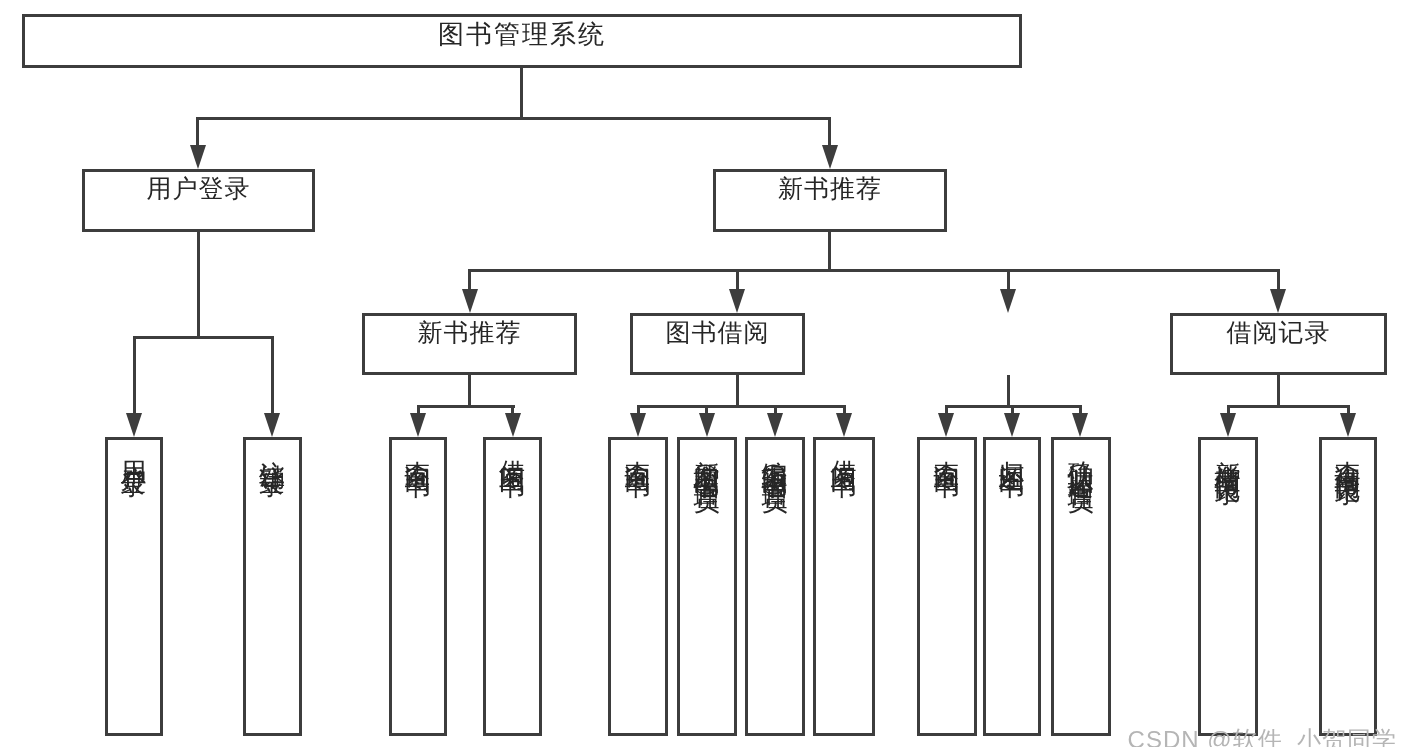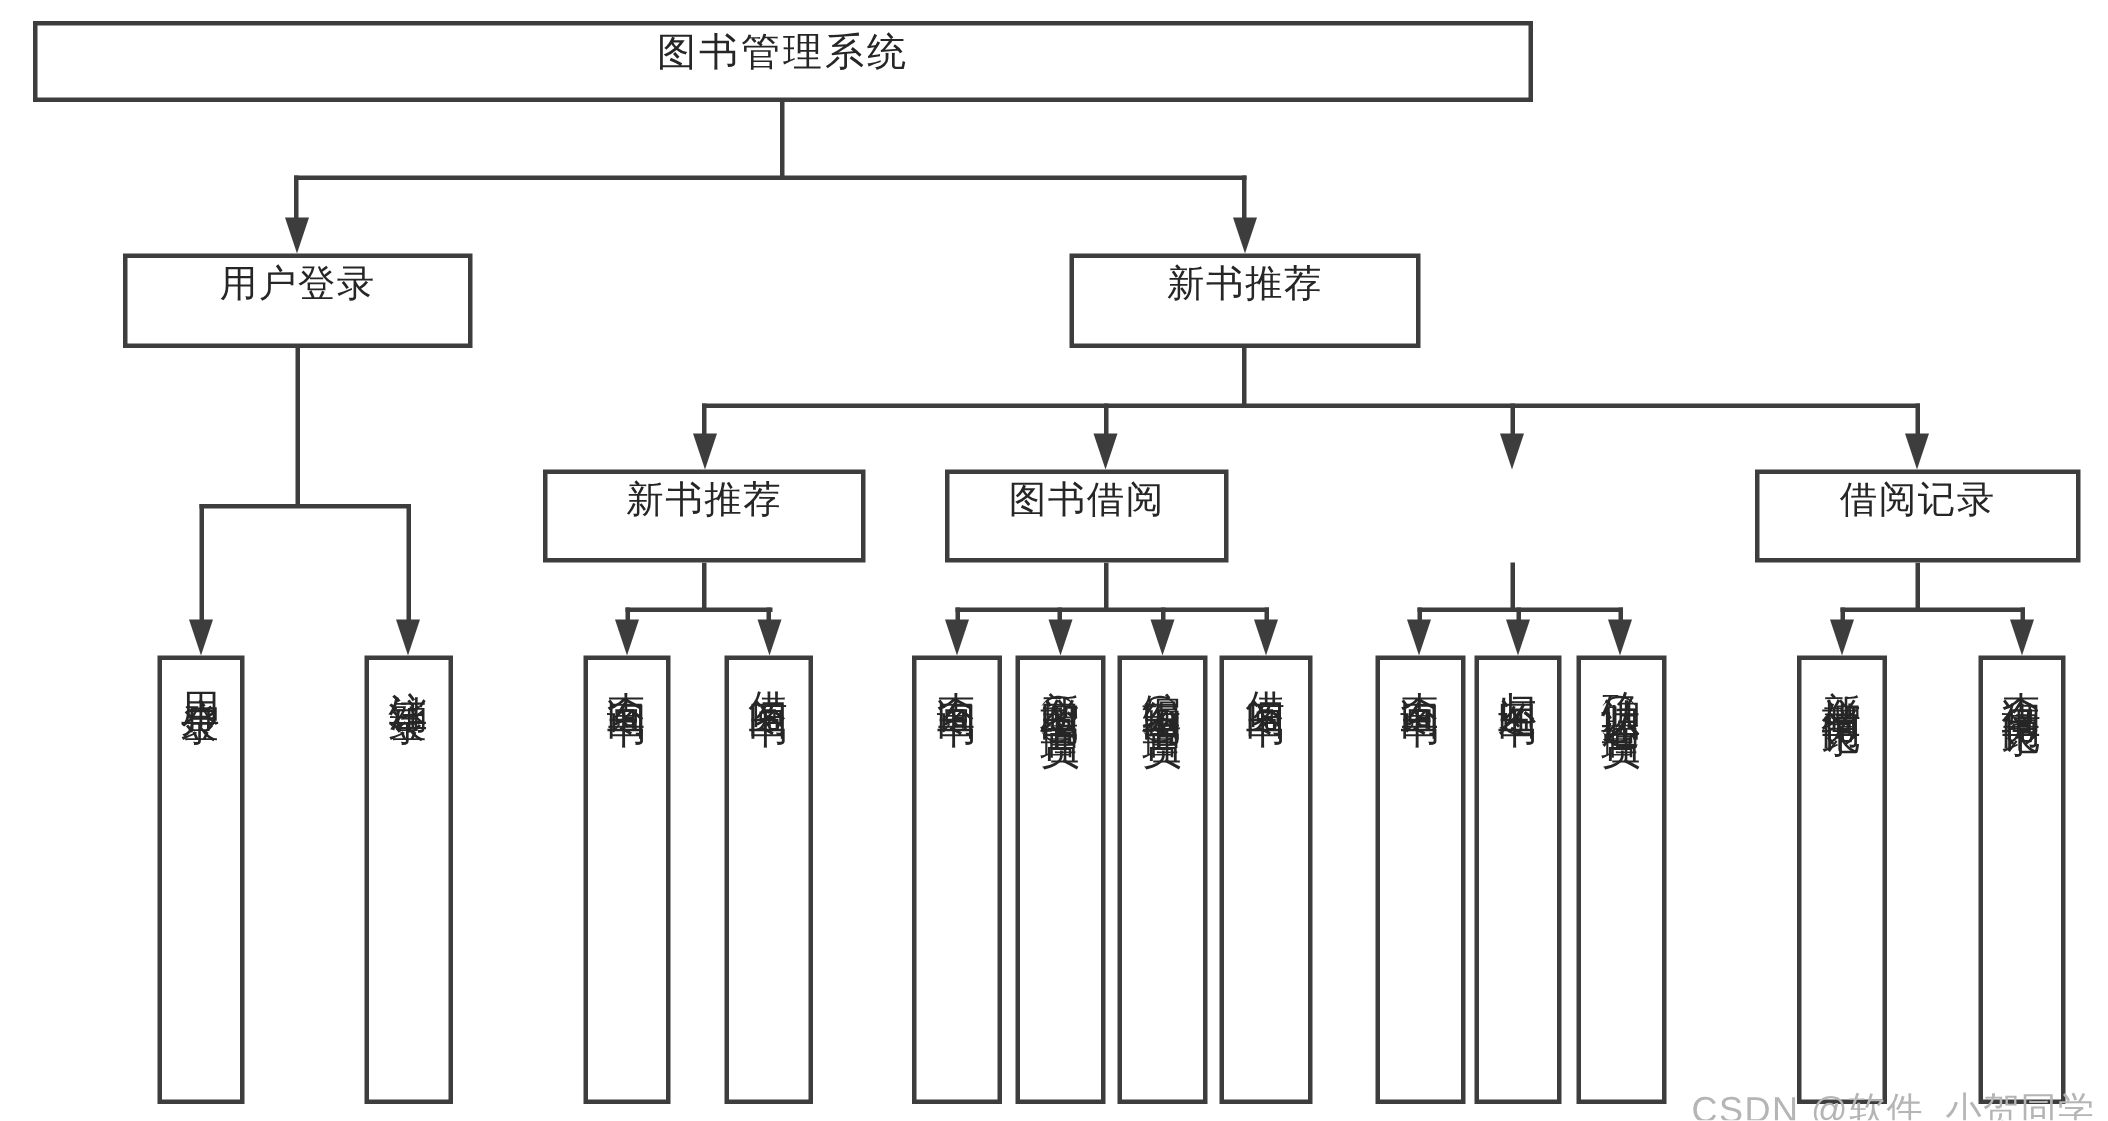--- a/index.html
+++ b/index.html
@@ -85,21 +85,21 @@
   <div class="vline" style="left:736px;top:269px;height:26px;"></div>
   <div class="ahead" style="left:729px;top:289px;"></div>
   <div class="vline" style="left:1007px;top:269px;height:26px;"></div>
   <div class="ahead" style="left:1000px;top:289px;"></div>
   <div class="vline" style="left:1277px;top:269px;height:26px;"></div>
   <div class="ahead" style="left:1270px;top:289px;"></div>
 
   <div class="box hbox" style="left:362px;top:313px;width:215px;height:62px;">
     <span>新书推荐</span>
   </div>
-  <div class="box hbox" style="left:630px;top:313px;width:189px;height:62px;">
+  <div class="box hbox" style="left:630px;top:313px;width:175px;height:62px;">
     <span>图书借阅</span>
   </div>
   <div class="box hbox" style="left:1170px;top:313px;width:217px;height:62px;">
     <span>借阅记录</span>
   </div>
 
   <div class="vline" style="left:468px;top:375px;height:33px;"></div>
   <div class="hline" style="left:417px;top:405px;width:98px;"></div>
   <div class="vline" style="left:417px;top:405px;height:15px;"></div>
   <div class="ahead" style="left:410px;top:413px;"></div>

